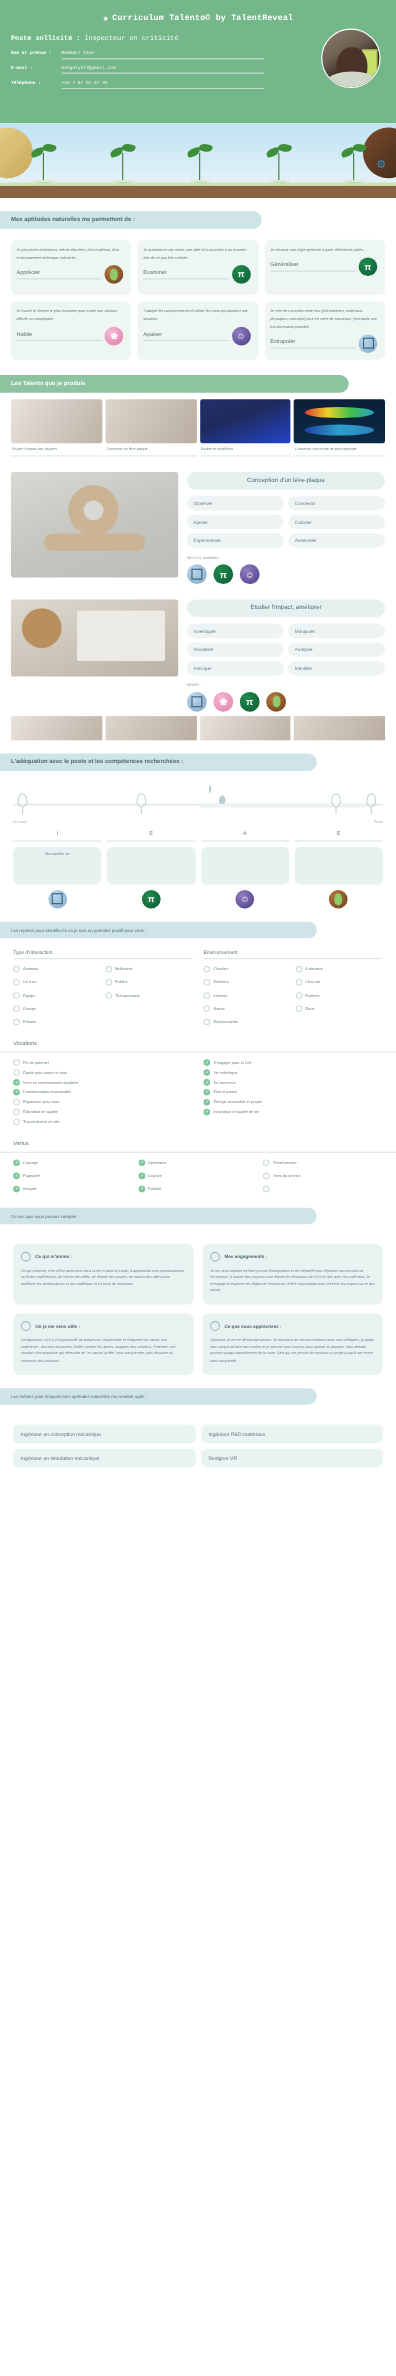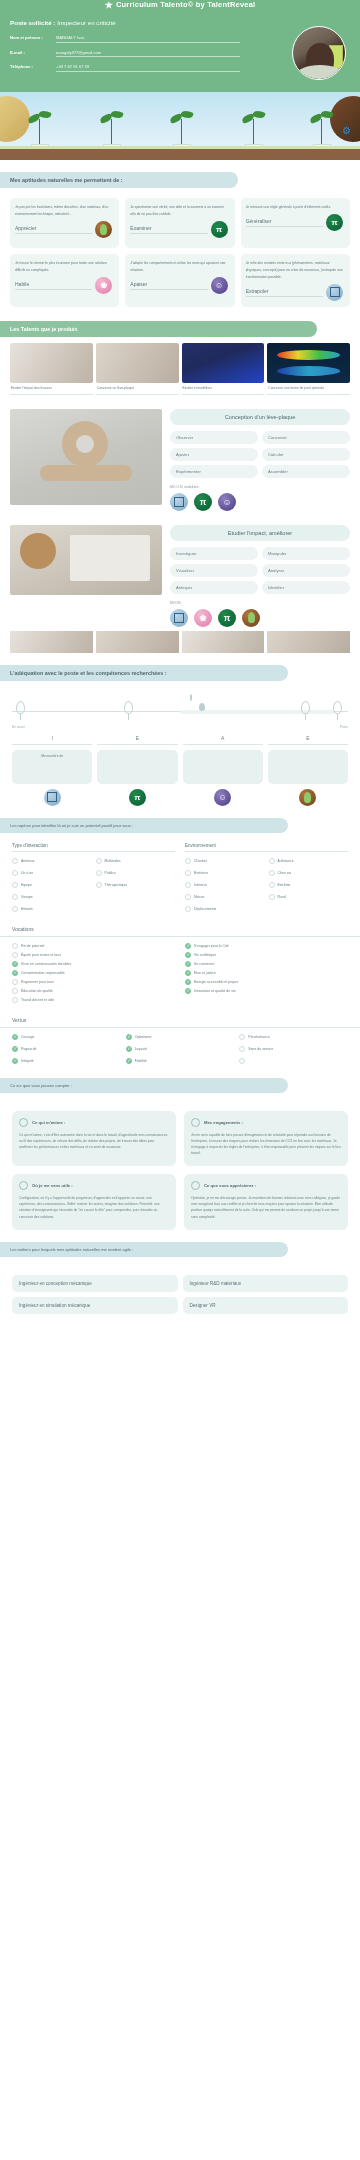--- a/index.html
+++ b/index.html
@@ -3,21 +3,21 @@
 <meta charset="utf-8">
 <style>
   * { box-sizing: border-box; margin: 0; padding: 0; }
   body {
     width: 360px; height: 2160px;
     font-family: "Liberation Sans", sans-serif;
     background: #ffffff; color: #4a5a5a;
     font-size: 4.2px; overflow: hidden; position: relative;
   }
   
-  .header { background: #74b88a; padding: 0 10px 10px 10px; position: relative; height: 92px; }
+  .header { background: #74b88a; padding: 12px 10px 10px 10px; position: relative; height: 112px; font-family: Liberation Mono, monospace; }
   .brand { text-align: center; color: #fff; font-size: 7.5px; font-weight: bold; letter-spacing: .2px; margin-bottom: 9px; }
   .brand .star { font-size: 9px; margin-right: 3px; vertical-align: -1px; }
   .poste { color: #fff; font-size: 6.2px; margin-bottom: 9px; }
   .poste b { font-weight: bold; }
   .poste span.val { font-weight: normal; opacity: .95; }
   .field { display: flex; align-items: baseline; margin-bottom: 7px; width: 230px; }
   .field .lbl { color: #fff; font-size: 4.1px; font-weight: bold; width: 46px; flex: none; }
   .field .valwrap { flex: 1; border-bottom: .6px solid rgba(255,255,255,.55); padding-bottom: 1.5px; }
   .field .val { color: #f2f8f3; font-size: 4.1px; }
   .avatar {

